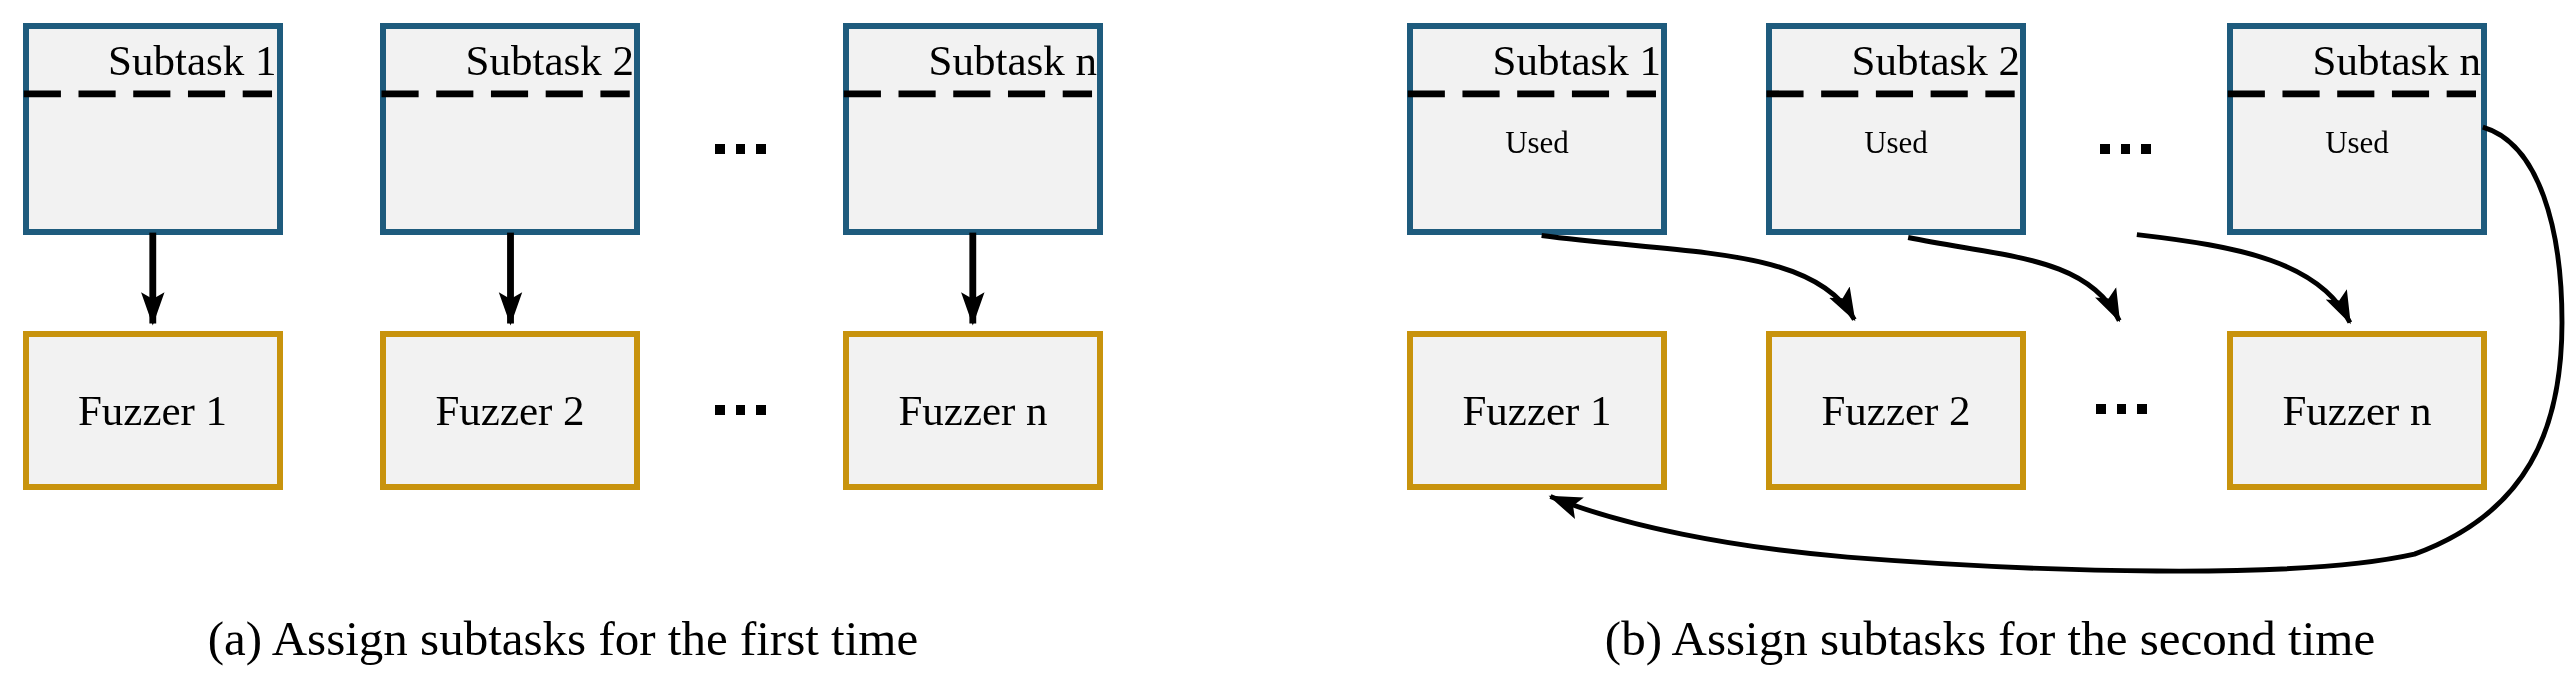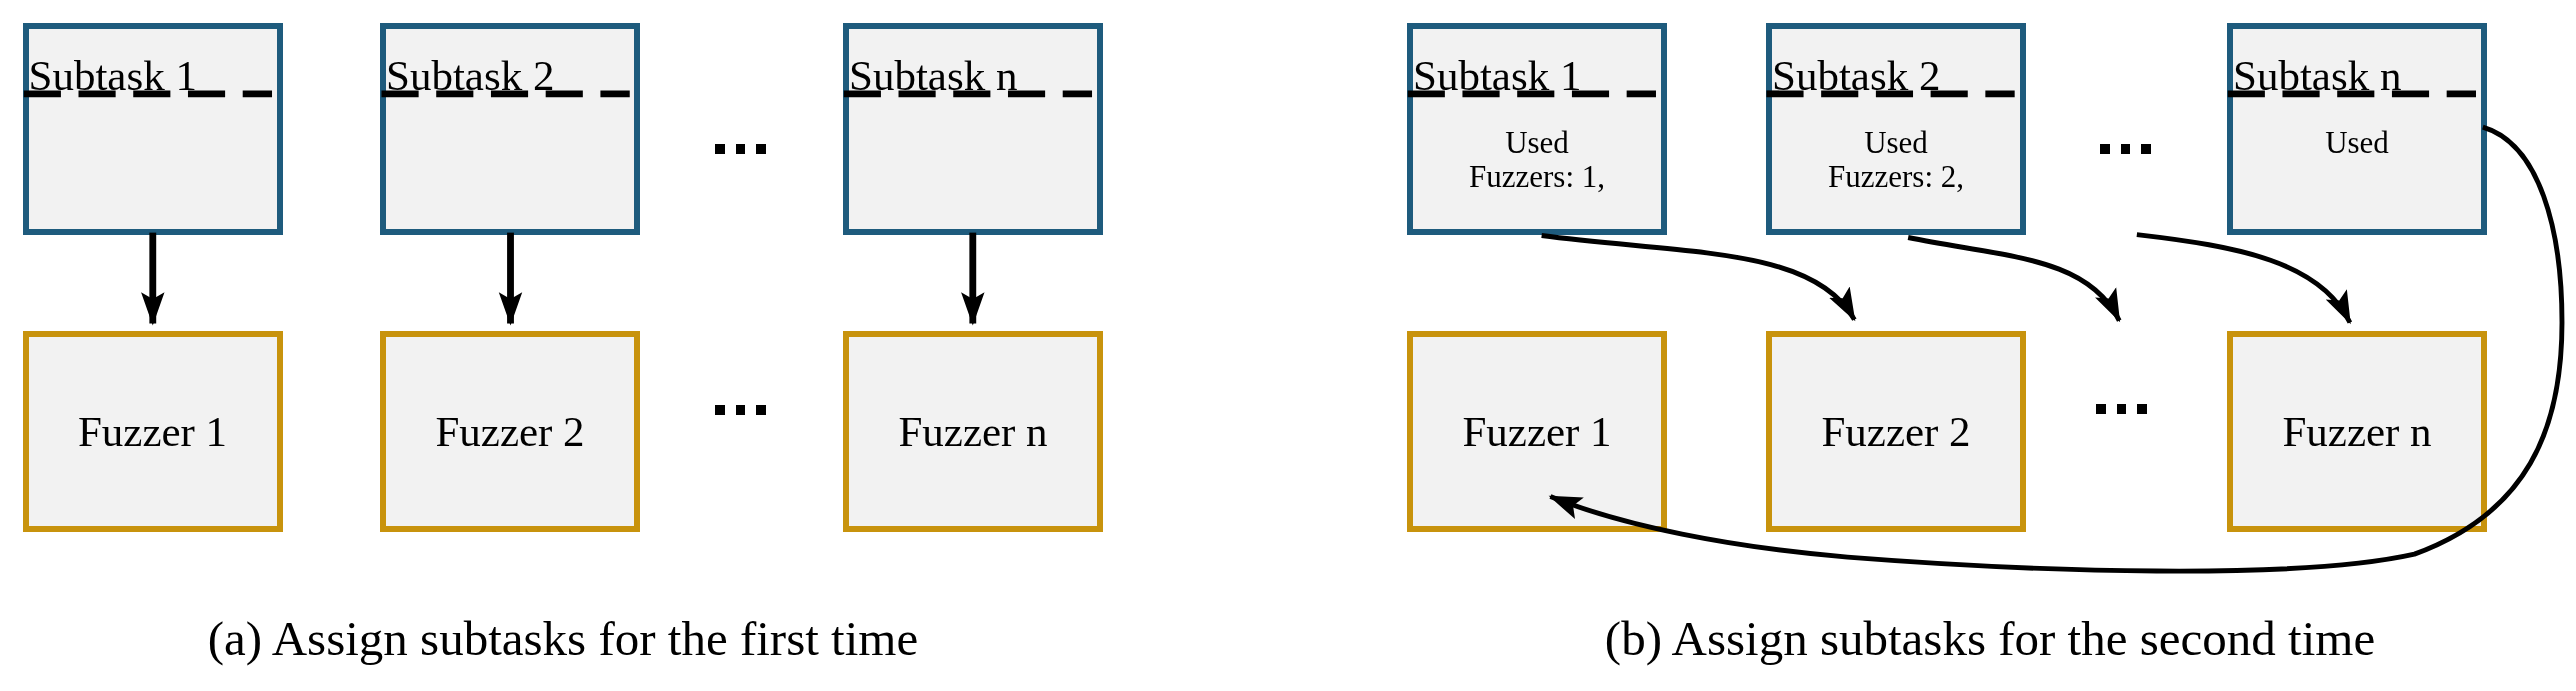--- a/index.html
+++ b/index.html
@@ -23,26 +23,26 @@
     box-sizing:border-box;
     background:var(--box-fill);
     width:260px;
   }
   .subtask-box{
     border:6.8px solid var(--subtask-border);
     height:212px;top:22.5px;
   }
   .fuzzer-box{
     border:6.8px solid var(--fuzzer-border);
-    height:201px;top:331px;
+    height:159px;top:331px;
     display:flex;align-items:center;justify-content:center;
   }
   .box-title{
-    position:absolute;top:24px;left:0;right:0;
-    text-align:left;
+    position:absolute;top:9px;left:0;right:0;
+    text-align:right;
     font-size:43px;line-height:45px;
     white-space:nowrap;
   }
   .box-body{
     position:absolute;top:97px;left:0;right:0;
     text-align:center;
     font-size:31px;line-height:34px;
     white-space:nowrap;
   }
   .fuzzer-label{
@@ -110,28 +110,26 @@
     </div>
 
     <div class="caption" style="left:563px">(a) Assign subtasks for the first time</div>
   </div>
 
   <div>
     <div class="box subtask-box" style="left:1407px">
       <div class="box-title">Subtask 1</div>
       <div class="box-body">
         <div>Used</div>
-        <div>Fuzzers: 1,</div>
       </div>
     </div>
     <div class="box subtask-box" style="left:1766px">
       <div class="box-title">Subtask 2</div>
       <div class="box-body">
         <div>Used</div>
-        <div>Fuzzers: 2,</div>
       </div>
     </div>
     <div class="box subtask-box" style="left:2227px">
       <div class="box-title">Subtask n</div>
       <div class="box-body">
         <div>Used</div>
       </div>
     </div>
 
     <div class="dots" style="left:2100px;top:144px">

